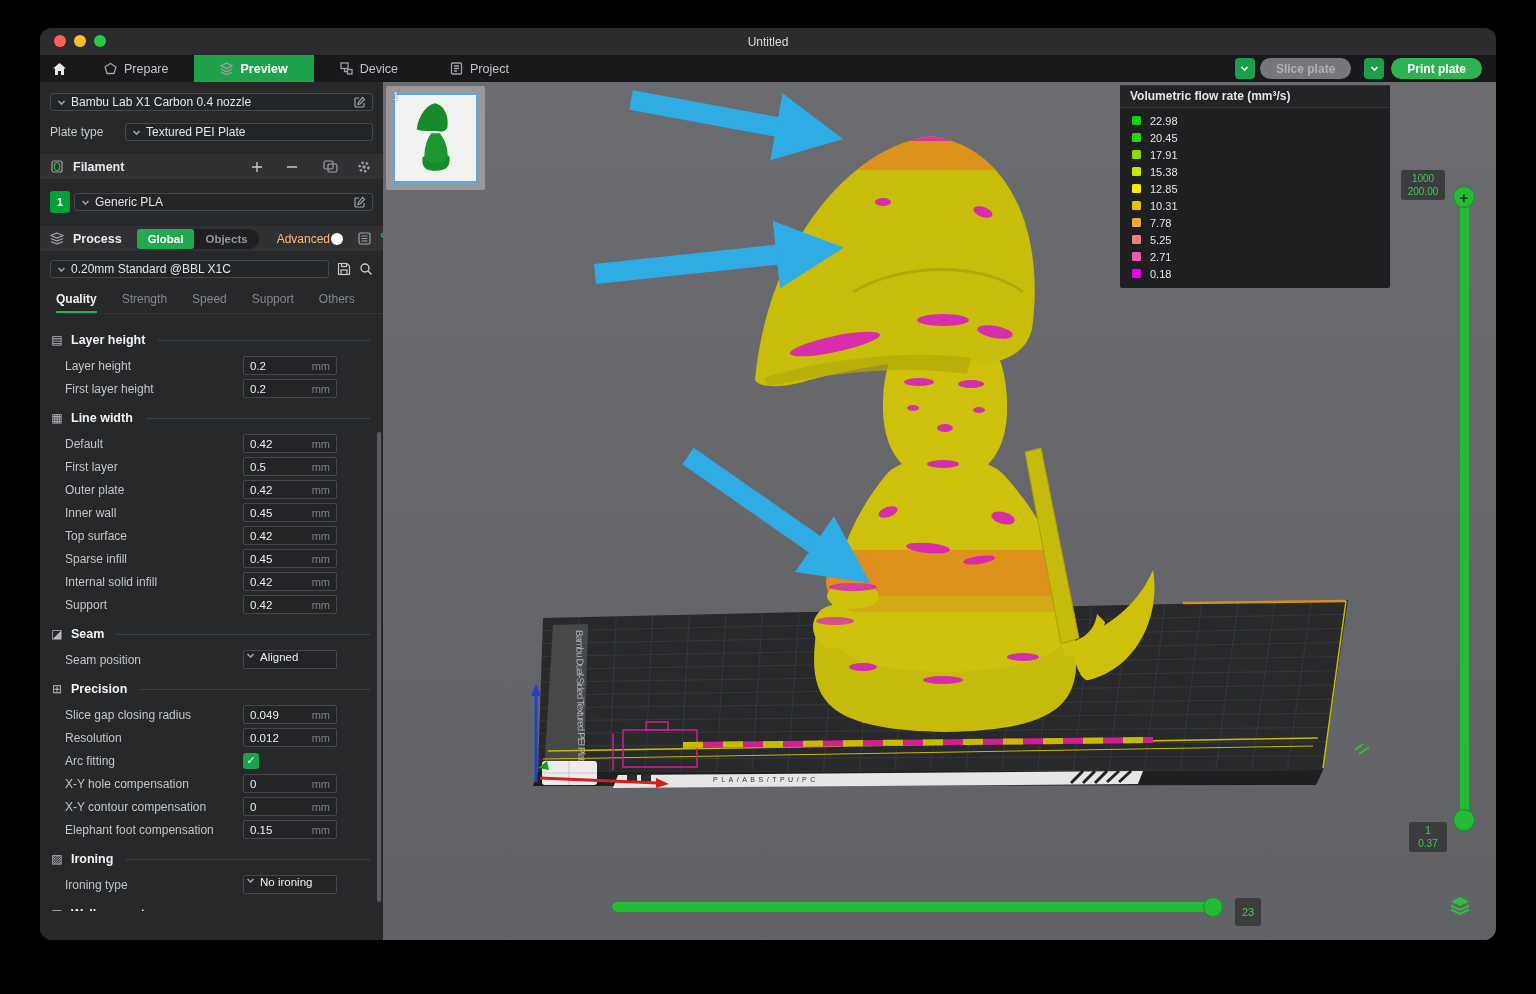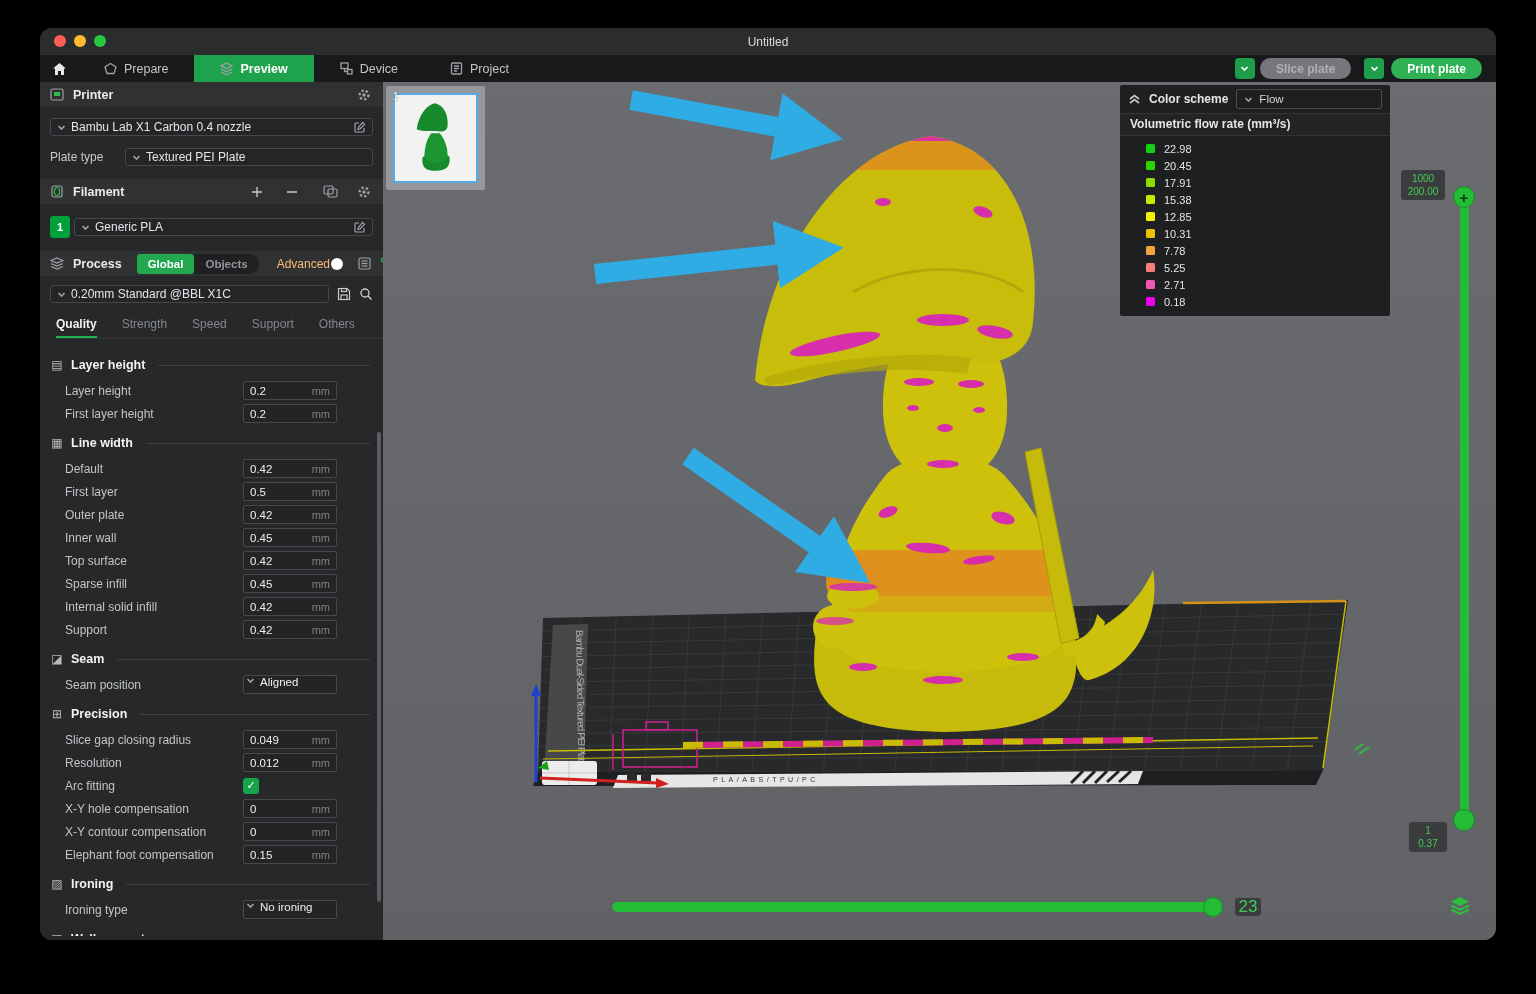--- a/index.html
+++ b/index.html
@@ -74,35 +74,35 @@
   .scene{position:absolute;inset:0;}
   .thumb{position:absolute;left:3px;top:4px;width:99px;height:104px;background:#97989C;padding:7px;border-radius:2px;}
   .thumb-plate{width:100%;height:100%;background:#F2F2F0;border:2px solid #55A9E4;display:flex;align-items:center;justify-content:center;}
   .thumb-idx{position:absolute;left:7px;top:5px;color:#fff;font-size:10px;text-shadow:0 0 2px #555;}
   .legend{position:absolute;left:737px;top:3px;width:270px;background:rgba(27,28,30,0.96);border-radius:2px;color:#E3E5E7;}
   .legend-hdr{display:flex;align-items:center;gap:8px;padding:4px 8px;}
   .legend-hdr .t{font-size:12px;font-weight:bold;}
   .legend-combo{flex:1;height:20px;border:1px solid #4A4D50;border-radius:2px;display:flex;align-items:center;gap:6px;padding:0 7px;font-size:11.5px;color:#D2D4D6;}
   .legend-sub{font-size:12px;font-weight:bold;padding:3px 10px 4px 10px;border-top:1px solid #333538;border-bottom:1px solid #333538;background:#222325;}
   .legend-items{padding:4px 0 6px 0;}
-  .li-row{display:flex;align-items:center;gap:9px;height:17px;padding-left:26px;font-size:11px;}
+  .li-row{display:flex;align-items:center;gap:9px;height:17px;padding-left:12px;font-size:11px;}
   .li-row .sw{width:9px;height:9px;border-radius:1.5px;flex:none;}
   
   .vtrack{position:absolute;left:1077px;top:115px;width:9px;height:623px;background:#24BC34;border-radius:4px;}
   .vhandle{position:absolute;width:22px;height:22px;border-radius:50%;background:#24BC34;border:1.5px solid #149128;left:1070px;display:flex;align-items:center;justify-content:center;color:#0E3D14;font-size:15px;font-weight:bold;line-height:1;}
   .vh-top{top:104px;color:#103;}
   .vh-top::before{content:"+";color:#083A12;}
   .vh-bot{top:727px;}
   .tip{position:absolute;background:#3A3C3E;border-radius:3px;color:#43CB55;font-size:10px;line-height:13px;text-align:center;padding:2px 4px;}
   .tip-top{left:1018px;top:88px;min-width:44px;}
   .tip-bot{left:1026px;top:740px;min-width:38px;}
   .htrack{position:absolute;left:229px;top:820px;width:610px;height:10px;background:#404244;border-radius:5px;}
   .hfill{position:absolute;left:229px;top:820px;width:601px;height:10px;background:#24BC34;border-radius:5px;}
   .hhandle{position:absolute;left:820px;top:815px;width:20px;height:20px;border-radius:50%;background:#24BC34;border:1.5px solid #149128;}
-  .hbadge{position:absolute;left:852px;top:816px;width:26px;height:18px;background:#3A3C3E;border-radius:3px;color:#43CB55;font-size:17px;display:flex;align-items:center;justify-content:center;}
+  .hbadge{position:absolute;left:852px;top:816px;width:26px;height:28px;background:#3A3C3E;border-radius:3px;color:#43CB55;font-size:11px;display:flex;align-items:center;justify-content:center;}
   .layers-btn{position:absolute;left:1064px;top:810px;width:26px;height:26px;display:flex;align-items:center;justify-content:center;}
 </style>
 </head>
 <body>
 
 <div class="window">
 
   <div class="titlebar">
     <div class="traffic">
       <span style="background:#FF5F57"></span>
@@ -170,36 +170,20 @@
           </svg>
       </div>
       <div class="pill primary">Print plate</div>
     </div>
   </div>
 
   <div class="body">
 
     <div class="sidebar">
 
-      <div class="side-hdr">
-        <span class="ic">
-          <svg width="14" height="13" viewBox="0 0 14 13" fill="none" stroke="#9FA1A4" stroke-width="1.2">
-              <rect x="1" y="1" width="12" height="11" rx="1.5"></rect>
-              <rect x="4" y="4" width="6" height="4" fill="#2FBE4E" stroke="none"></rect>
-            </svg>
-        </span>
-        <span>Printer</span>
-        <span class="spacer"></span>
-        <span class="ic">
-          <svg width="14" height="14" viewBox="0 0 14 14">
-              <circle cx="7" cy="7" r="4.4" fill="none" stroke="#9FA1A4" stroke-width="2.4" stroke-dasharray="2.3 2.1"></circle>
-              <circle cx="7" cy="7" r="1.7" fill="#9FA1A4"></circle>
-            </svg>
-        </span>
-      </div>
 
       <div class="printer-preset-row">
         <div class="combo">
           <svg class="chev" viewBox="0 0 9 9">
               <polyline points="1.5,3 4.5,6 7.5,3"></polyline>
             </svg>
           <span>Bambu Lab X1 Carbon 0.4 nozzle</span>
           <span class="spacer" style="flex:1"></span>
           <span class="ic">
             <svg width="12" height="12" viewBox="0 0 12 12" fill="none" stroke="#9FA1A4" stroke-width="1.2">
@@ -666,35 +650,20 @@
           <svg width="58" height="76" viewBox="0 0 60 78">
             <path d="M16,60 C15,70 20,73 30,73 C40,73 45,69 44,59 C43,54 17,54 16,60 Z" fill="#178A2B"></path>
             <path d="M18,58 C18,46 22,38 25,34 L34,34 C38,39 42,47 42,57 C42,62 37,65 30,65 C23,65 18,62 18,58 Z" fill="#1B9630"></path>
             <path d="M10,30 C12,14 22,4 29,3 C37,5 43,13 42,26 C42,31 37,33 33,32 C27,31 17,33 10,30 Z" fill="#178A2B"></path>
           </svg>
         </div>
         <div class="thumb-idx">1</div>
       </div>
 
       <div class="legend">
-        <div class="legend-hdr">
-          <span class="ic">
-            <svg width="13" height="12" viewBox="0 0 13 12" fill="none" stroke="#C7C9CB" stroke-width="1.6">
-                <polyline points="2,6 6.5,2.5 11,6"></polyline>
-                <polyline points="2,10 6.5,6.5 11,10"></polyline>
-              </svg>
-          </span>
-          <span class="t">Color scheme</span>
-          <div class="legend-combo">
-            <svg class="chev" viewBox="0 0 9 9">
-                <polyline points="1.5,3 4.5,6 7.5,3"></polyline>
-              </svg>
-            <span>Flow</span>
-          </div>
-        </div>
         <div class="legend-sub">Volumetric flow rate (mm³/s)</div>
         <div class="legend-items" id="legend-items">
             <div class="li-row">
               <span class="sw" style="background: rgb(17, 209, 17);"></span>
               <span>22.98</span>
             </div>
             <div class="li-row">
               <span class="sw" style="background: rgb(46, 212, 0);"></span>
               <span>20.45</span>
             </div>

